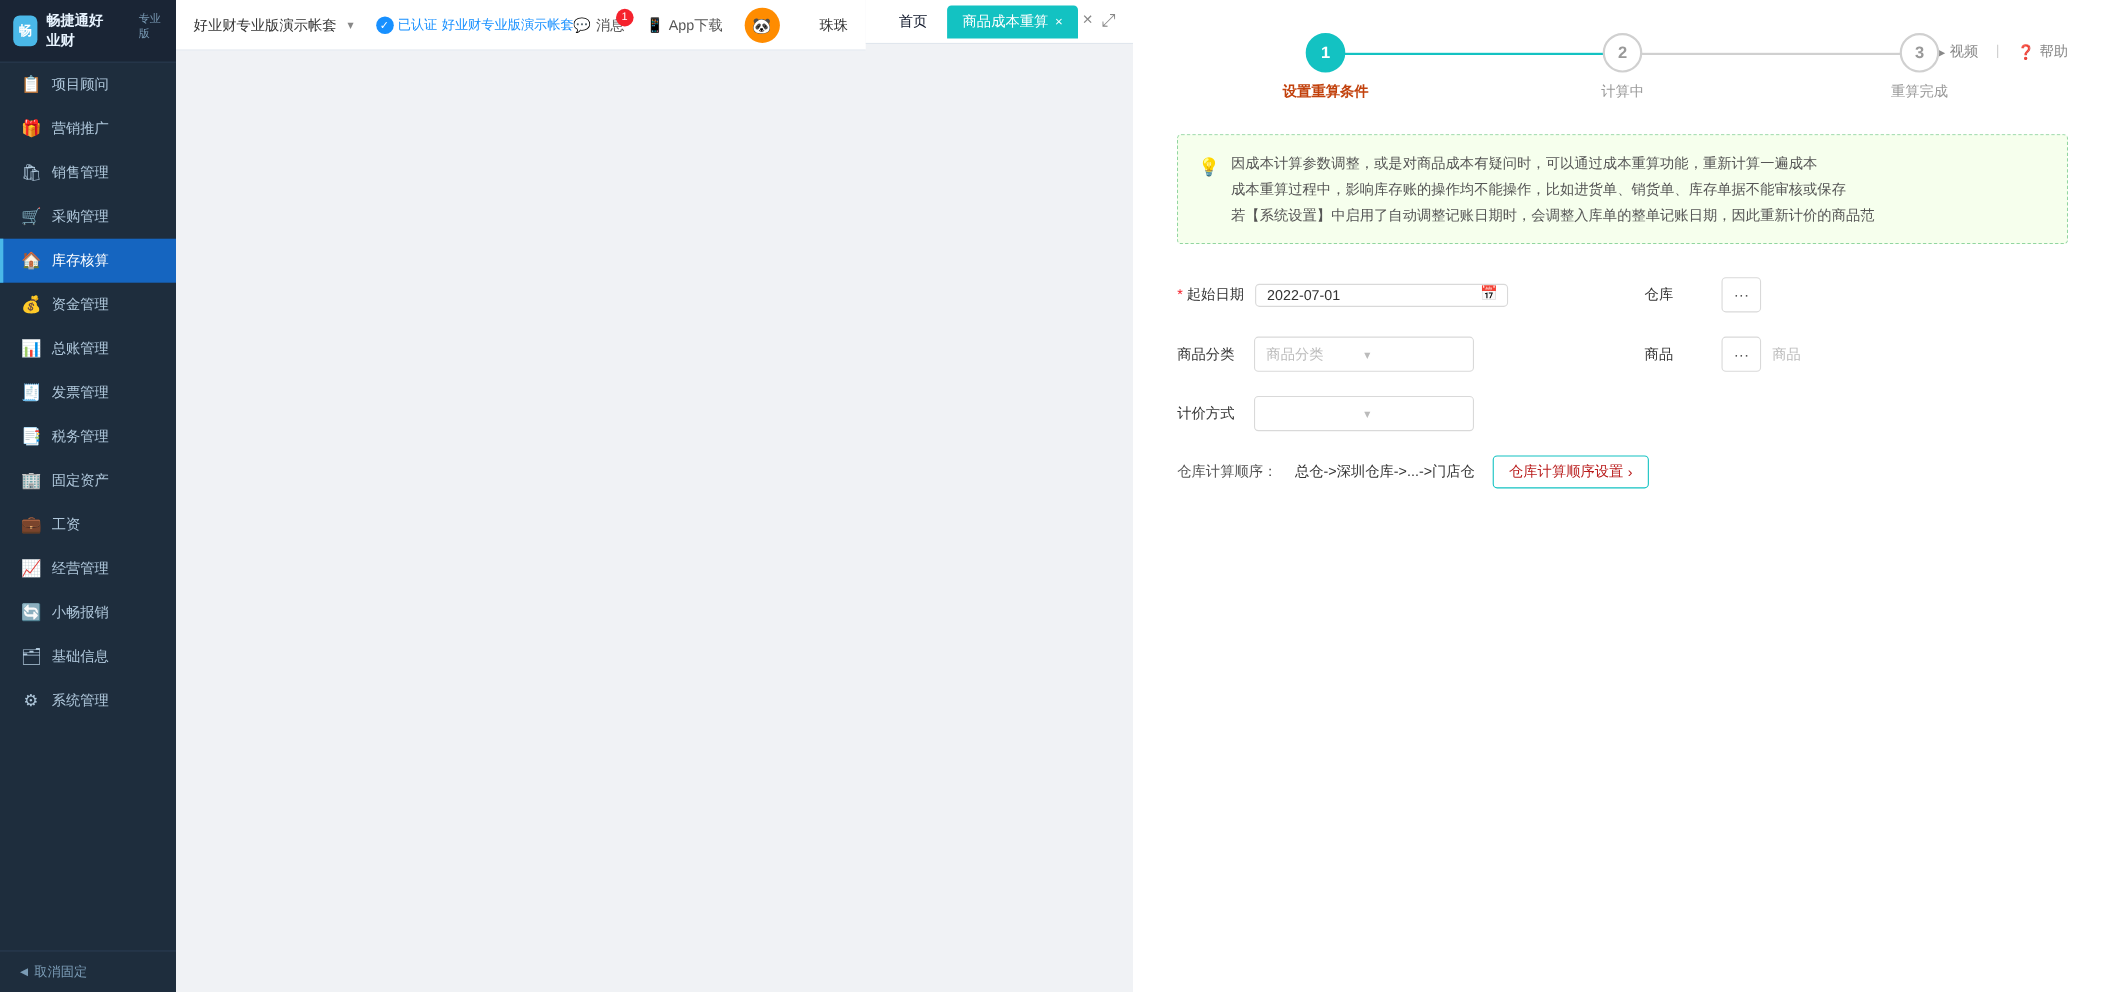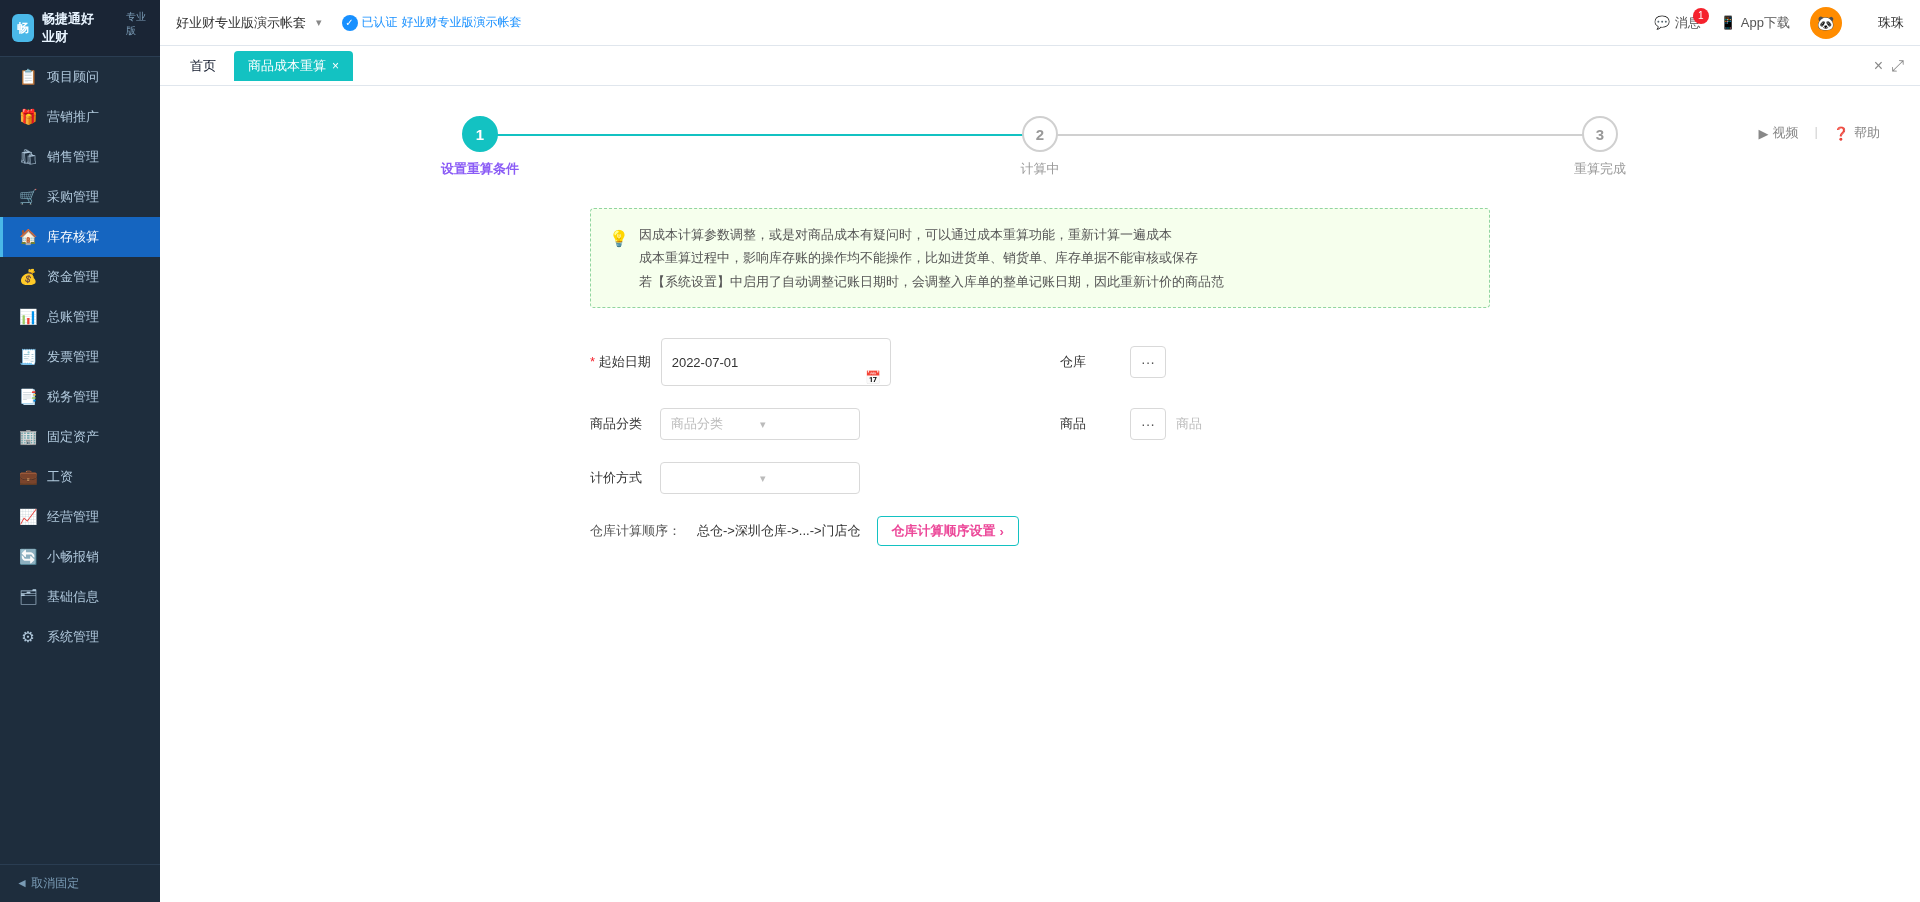--- a/index.html
+++ b/index.html
@@ -60,21 +60,21 @@
       font-size: 12px;
       cursor: pointer;
       display: flex; align-items: center; gap: 6px;
       border-top: 1px solid #2a3d52;
     }
 
     
     .main-area {
       flex: 1;
       display: flex;
-      flex-direction: column;
+      flex-direction: row;
       background: #f0f2f5;
       overflow: hidden;
     }
 
     
     .topbar {
       background: #fff;
       height: 46px;
       display: flex;
       align-items: center;
@@ -183,21 +183,21 @@
     .step-circle.active {
       background: #13c2c2;
       border-color: #13c2c2;
       color: white;
     }
     .step-label {
       font-size: 13px;
       color: #999;
       text-align: center;
     }
-    .step-label.active { color: #8b5cf6; font-weight: bold; }
+    .step-label.active { color: #c2410c; font-weight: bold; }
     .step-line {
       position: absolute;
       top: 18px;
       left: 50%;
       right: -50%;
       height: 2px;
       background: #d0d0d0;
       z-index: 0;
     }
     .step-line.active { background: #13c2c2; }
@@ -249,25 +249,25 @@
       gap: 10px;
       flex: 1;
     }
     .form-label {
       font-size: 13px;
       color: #333;
       white-space: nowrap;
       min-width: 60px;
     }
     .input-with-icon {
-      display: flex; align-items: flex-end;
+      display: flex; align-items: flex-start;
       border: 1px solid #d9d9d9;
       border-radius: 4px;
       background: white;
-      height: 48px;
+      height: 21px;
       min-width: 200px;
     }
     .input-with-icon input {
       border: none; outline: none;
       padding: 5px 10px;
       font-size: 13px;
       color: #333;
       flex: 1;
       background: transparent;
       height: 100%;
@@ -309,25 +309,25 @@
       margin-bottom: 30px;
       font-size: 13px;
       color: #555;
     }
     .warehouse-label { white-space: nowrap; }
     .warehouse-order { color: #333; }
     .warehouse-btn {
       border: 1px solid #13c2c2;
       border-radius: 4px;
       padding: 5px 14px;
-      color: #ec4899;
+      color: #b91c1c;
       background: white;
       cursor: pointer;
       font-size: 13px;
-      display: flex; align-items: center; gap: 4px; font-weight: bold;
+      display: flex; align-items: center; gap: 4px;
     }
 
     
     .recalc-section {
       display: flex;
       flex-direction: column;
       align-items: center;
       gap: 10px;
       margin-top: 10px;
     }

